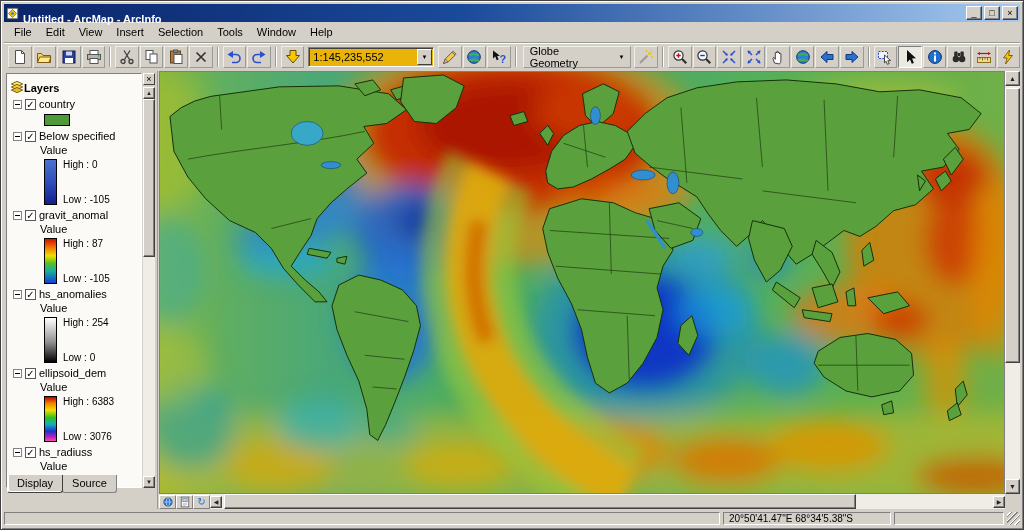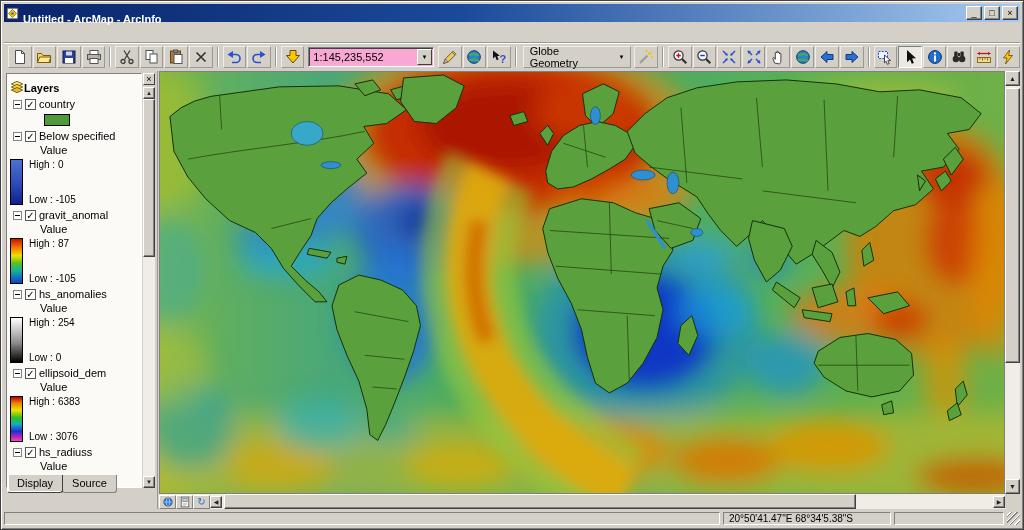--- a/index.html
+++ b/index.html
@@ -27,21 +27,21 @@
 
   
   .toolbar{position:absolute;left:3px;top:41px;right:3px;height:29px;
     display:flex;align-items:center;padding-left:4px;gap:1px;
     border-top:1px solid #9a9a94;box-shadow:inset 0 1px 0 #fff;}
   .tb{width:24px;height:22px;display:flex;align-items:center;justify-content:center;
     background:#d4d0c8;border:1px solid;border-color:#eeede8 #9a9a94 #9a9a94 #eeede8;padding:0;}
   .tb.pressed{border-color:#808080 #fff #fff #808080;background:#eceae2;}
   .tb .ic{width:16px;height:16px;}
   .sep{width:2px;height:20px;margin:0 3px;border-left:1px solid #9a9a94;border-right:1px solid #fff;}
-  .combo{width:128px;height:20px;background:#f9a8d4;margin:0 3px;display:flex;align-items:center;
+  .combo{width:128px;height:20px;background:#eab308;margin:0 3px;display:flex;align-items:center;
     border:1px solid;border-color:#808080 #fff #fff #808080;box-shadow:inset 1px 1px 0 #404040;}
   .combo .val{flex:1;padding:0 4px;white-space:nowrap;overflow:hidden;}
   .combo .drop{width:15px;height:16px;background:#d4d0c8;border:1px solid;
     border-color:#fff #404040 #404040 #fff;font-size:6px;line-height:15px;text-align:center;margin-right:1px;}
   .ddtool{height:22px;margin:0 2px;padding:0 6px;display:flex;align-items:center;gap:10px;
     background:#d4d0c8;border:1px solid;border-color:#eeede8 #9a9a94 #9a9a94 #eeede8;}
   .ddtool .arrow{font-size:6px;}
 
   
   .toc{position:absolute;left:3px;top:70px;width:154px;bottom:20px;background:#d4d0c8;
@@ -69,21 +69,21 @@
   .lroot{display:flex;align-items:flex-end;gap:0;height:17px;font-weight:bold;}
   .licon{width:14px;height:14px;}
   .layer{margin-top:2px;}
   .lrow{display:flex;align-items:center;gap:3px;height:16px;}
   .exp{width:9px;height:9px;margin-left:3px;border:1px solid #848484;background:#fff;
     position:relative;flex:0 0 auto;}
   .exp::after{content:"";position:absolute;left:1px;right:1px;top:3px;height:1px;background:#000;}
   .cb{width:11px;height:11px;border:1px solid #5a5a5a;background:#fff;font-size:10px;
     line-height:9px;text-align:center;flex:0 0 auto;padding:0;}
   .vlabel{margin-left:30px;height:14px;}
-  .legend{display:flex;gap:6px;margin-top:1px;}
+  .legend{display:flex;gap:6px;margin-left:34px;margin-top:1px;}
   .ramp{width:13px;height:46px;border:1px solid #000;flex:0 0 auto;}
   .ramp-blue{background:linear-gradient(180deg,#4a72d0 0%,#2c4ab8 55%,#141f8e 100%);}
   .ramp-spectrum{background:linear-gradient(180deg,#d01000 0%,#f07000 18%,#f0e000 38%,#58c020 55%,#18b0a0 72%,#1040d0 100%);}
   .ramp-gray{background:linear-gradient(180deg,#fff 0%,#909090 55%,#000 100%);}
   .ramp-rainbow{background:linear-gradient(180deg,#c00000 0%,#f08000 14%,#f0e000 30%,#30c020 47%,#10b0c0 62%,#2030d0 78%,#c020c0 91%,#f050a0 100%);}
   .hl{display:flex;flex-direction:column;justify-content:space-between;height:46px;font-size:10px;}
   .swatch{margin-left:34px;margin-top:2px;width:26px;height:12px;background:#4f9a38;border:1px solid #000;}
 
   
   .map-wrap{position:absolute;left:158px;top:70px;right:3px;bottom:20px;background:#d4d0c8;}
@@ -281,20 +281,30 @@
     <svg class="applogo">
         <use href="#sym-applogo"></use>
       </svg>
     <span class="title">Untitled - ArcMap - ArcInfo</span>
     <span class="spacer"></span>
     <button class="tbtn">_</button>
     <button class="tbtn">□</button>
     <button class="tbtn">×</button>
   </div>
 
+  <div class="menubar">
+    <span class="menu-item">File</span>
+    <span class="menu-item">Edit</span>
+    <span class="menu-item">View</span>
+    <span class="menu-item">Insert</span>
+    <span class="menu-item">Selection</span>
+    <span class="menu-item">Tools</span>
+    <span class="menu-item">Window</span>
+    <span class="menu-item">Help</span>
+  </div>
 
   <div class="toolbar">
     <button class="tb">
         <svg class="ic">
           <use href="#sym-page"></use>
         </svg>
       </button>
     <button class="tb">
         <svg class="ic">
           <use href="#sym-folder"></use>

